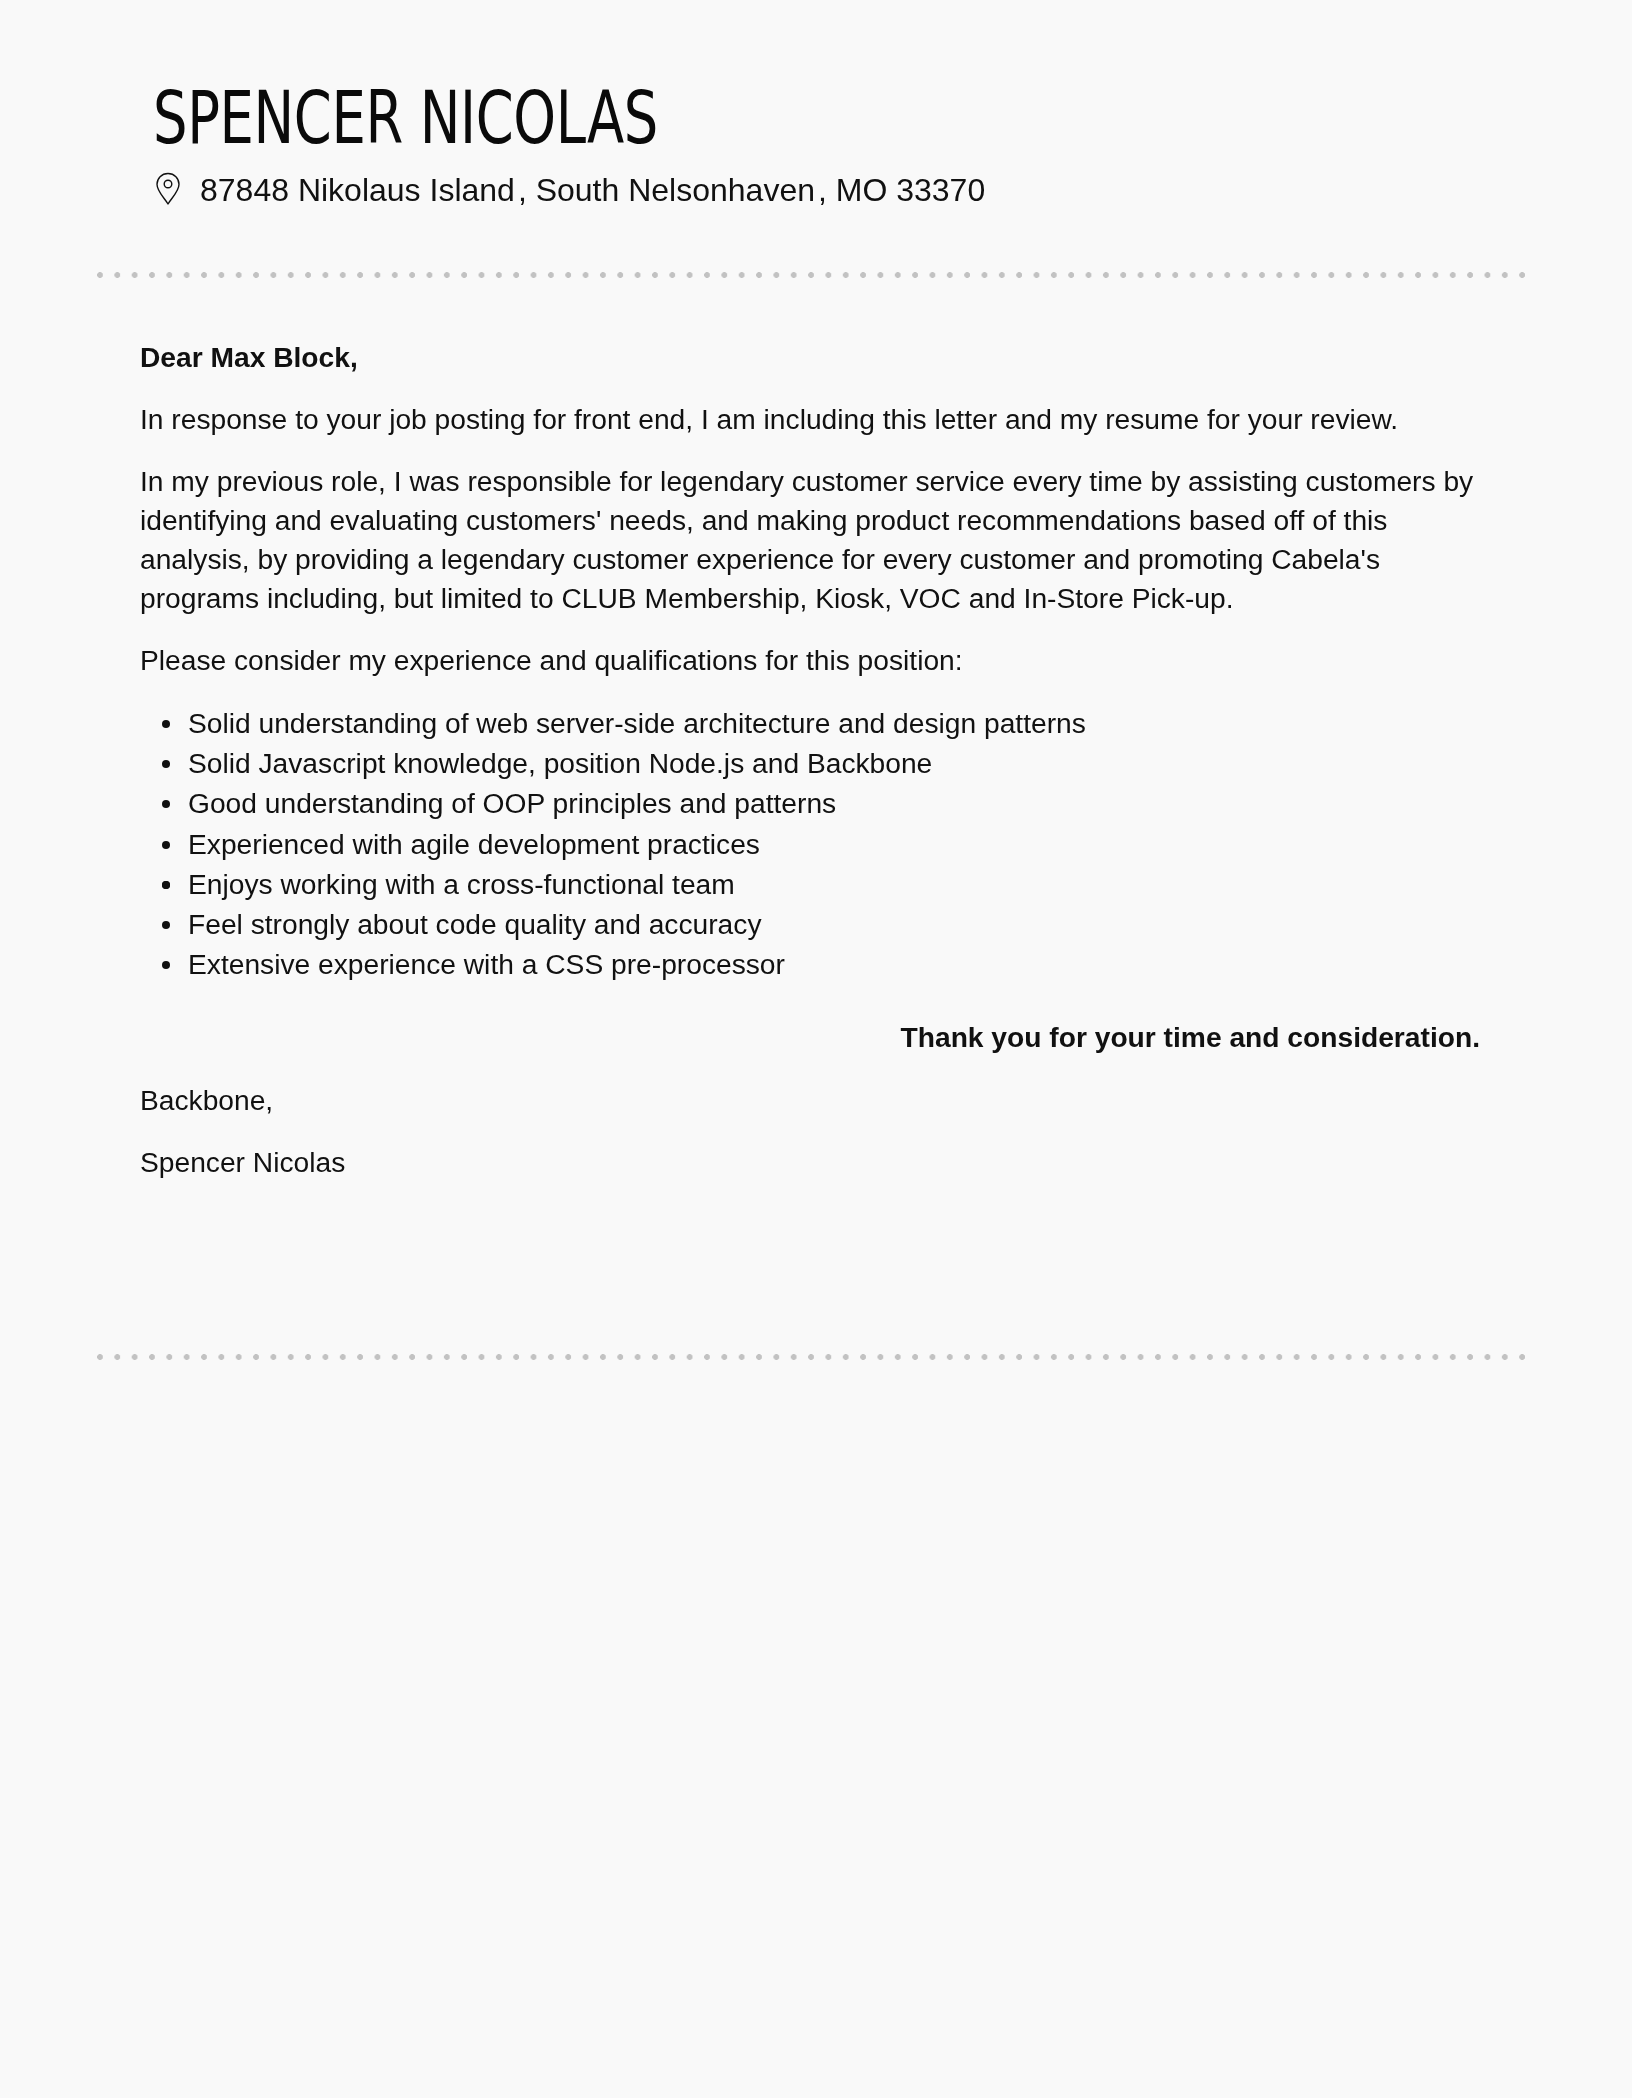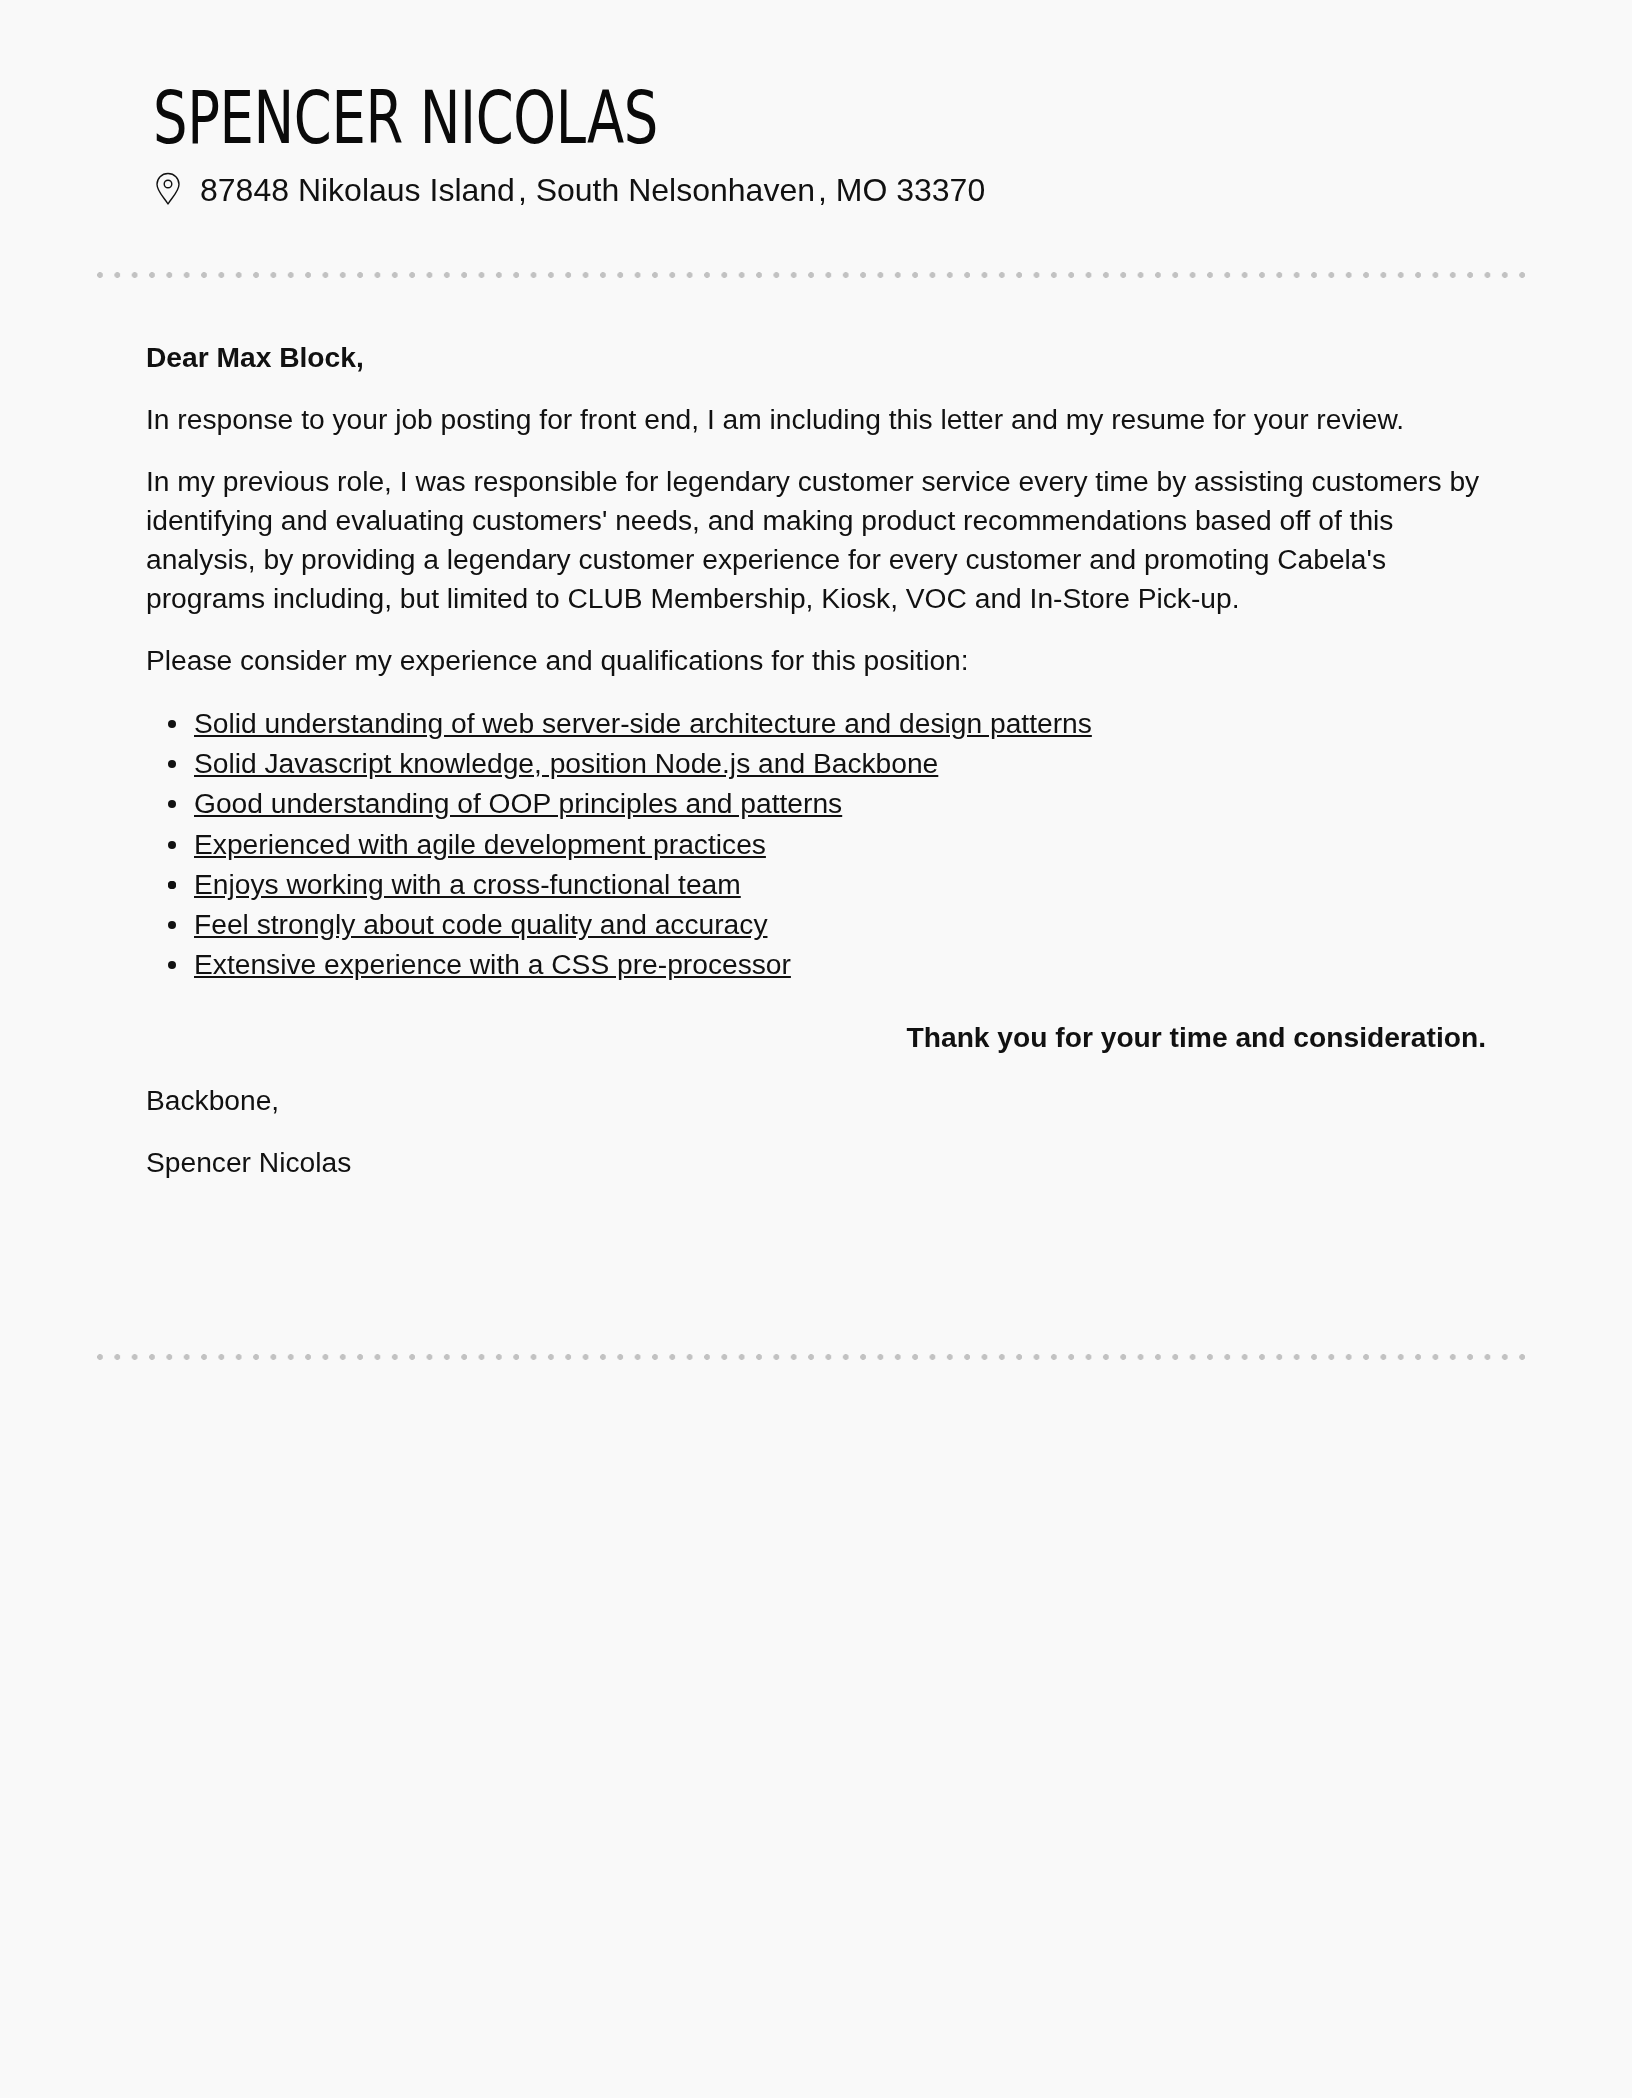--- a/index.html
+++ b/index.html
@@ -61,21 +61,21 @@
       height: 6px;
       background-image: radial-gradient(circle at 3px 3px, #c2c2c2 2.6px, transparent 3.2px);
       background-size: 17.35px 6px;
       background-repeat: repeat-x;
     }
     .divider.top { top: 272px; }
     .divider.bottom { top: 1354px; }
 
     .letter {
       position: absolute;
-      left: 146px;
+      left: 140px;
       top: 338px;
       width: 1340px;
       font-size: 28.2px;
       line-height: 38.7px;
       color: #111;
     }
     .letter p {
       margin: 0 0 23.5px 0;
     }
     .salutation {
@@ -83,21 +83,20 @@
     }
     .bullets {
       list-style: none;
       margin: 0 0 26px 0;
       padding: 0;
     }
     .bullets li {
       position: relative;
       padding-left: 48px;
       line-height: 40.2px;
-      text-decoration: underline;
     }
     .bullets li .dot {
       position: absolute;
       left: 22px;
       top: 17px;
       width: 8px;
       height: 8px;
       border-radius: 50%;
       background: #111;
     }

